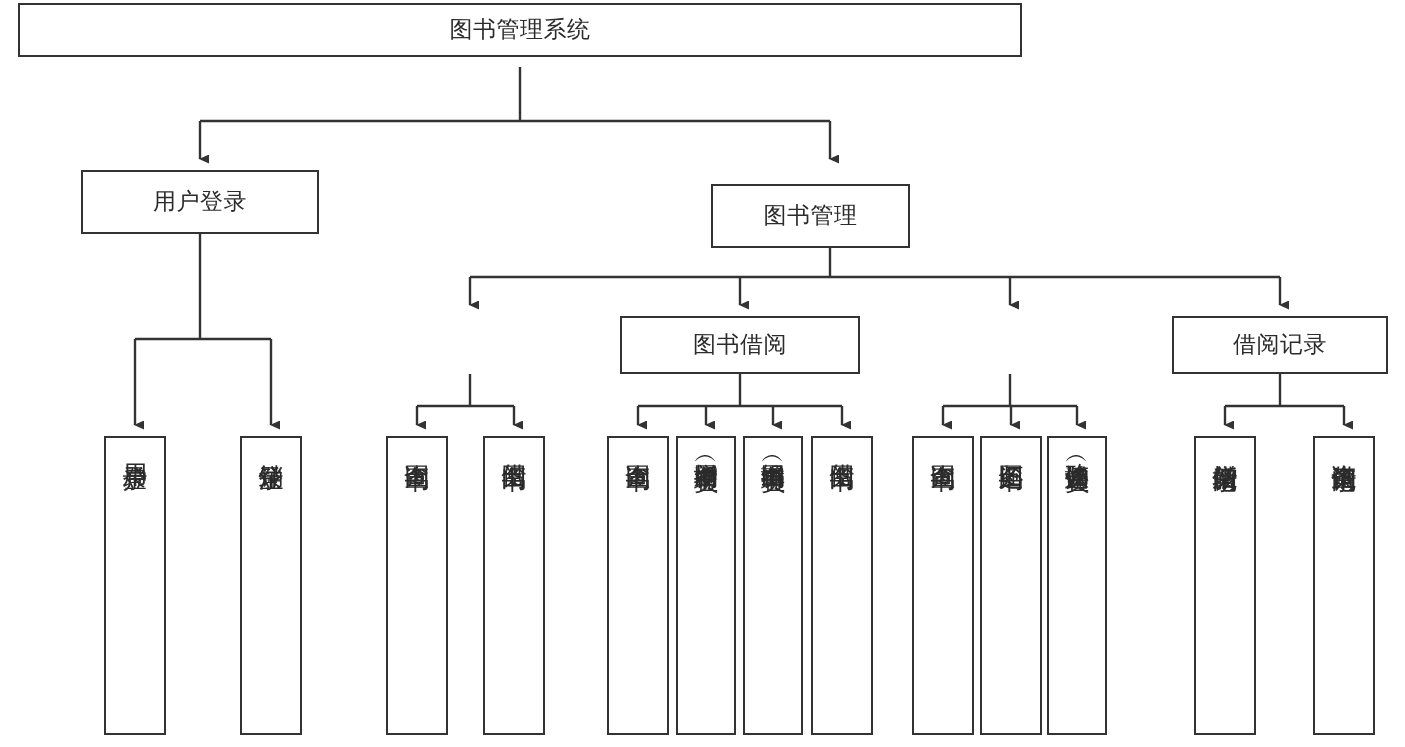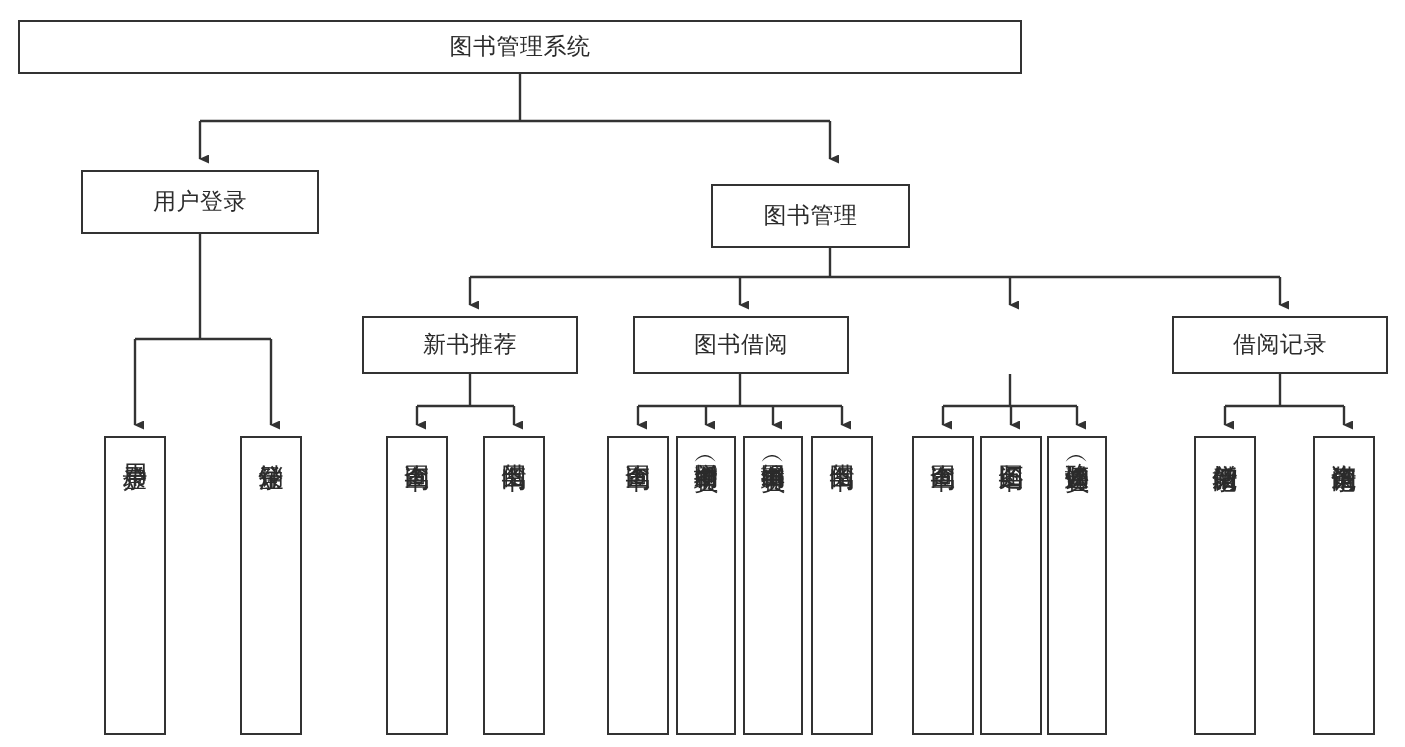--- a/index.html
+++ b/index.html
@@ -116,35 +116,32 @@
         <path d="M943,406 L943,425" marker-end="url(#arrow)"></path>
         <path d="M1011,406 L1011,425" marker-end="url(#arrow)"></path>
         <path d="M1077,406 L1077,425" marker-end="url(#arrow)"></path>
         <path d="M1280,374 L1280,406"></path>
         <path d="M1225,406 L1344,406"></path>
         <path d="M1225,406 L1225,425" marker-end="url(#arrow)"></path>
         <path d="M1344,406 L1344,425" marker-end="url(#arrow)"></path>
       </g>
   </svg>
 
-  <div class="node horiz" style="left: 18px; top: 20px; width: 1004px; height: 54px; align-items: center;">
+  <div class="node horiz" style="left: 18px; top: 3px; width: 1004px; height: 54px; align-items: center;">
     <span class="label">图书管理系统</span>
   </div>
 
   <div class="node horiz" style="left: 81px; top: 170px; width: 238px; height: 64px;">
     <span class="label">用户登录</span>
   </div>
   <div class="node horiz" style="left: 711px; top: 184px; width: 199px; height: 64px;">
     <span class="label">图书管理</span>
   </div>
 
-  <div class="node horiz" style="left: 362px; top: 316px; width: 216px; height: 58px;">
-    <span class="label">新书推荐</span>
-  </div>
-  <div class="node horiz" style="left: 633px; top: 316px; width: 216px; height: 58px;">
+  <div class="node horiz" style="left: 620px; top: 316px; width: 240px; height: 58px;">
     <span class="label">图书借阅</span>
   </div>
   <div class="node horiz" style="left: 1172px; top: 316px; width: 216px; height: 58px;">
     <span class="label">借阅记录</span>
   </div>
 
   <div class="node vert" style="left: 104px; top: 436px; width: 62px; height: 299px;">
     <span class="label">用户登录</span>
   </div>
   <div class="node vert" style="left: 240px; top: 436px; width: 62px; height: 299px;">

